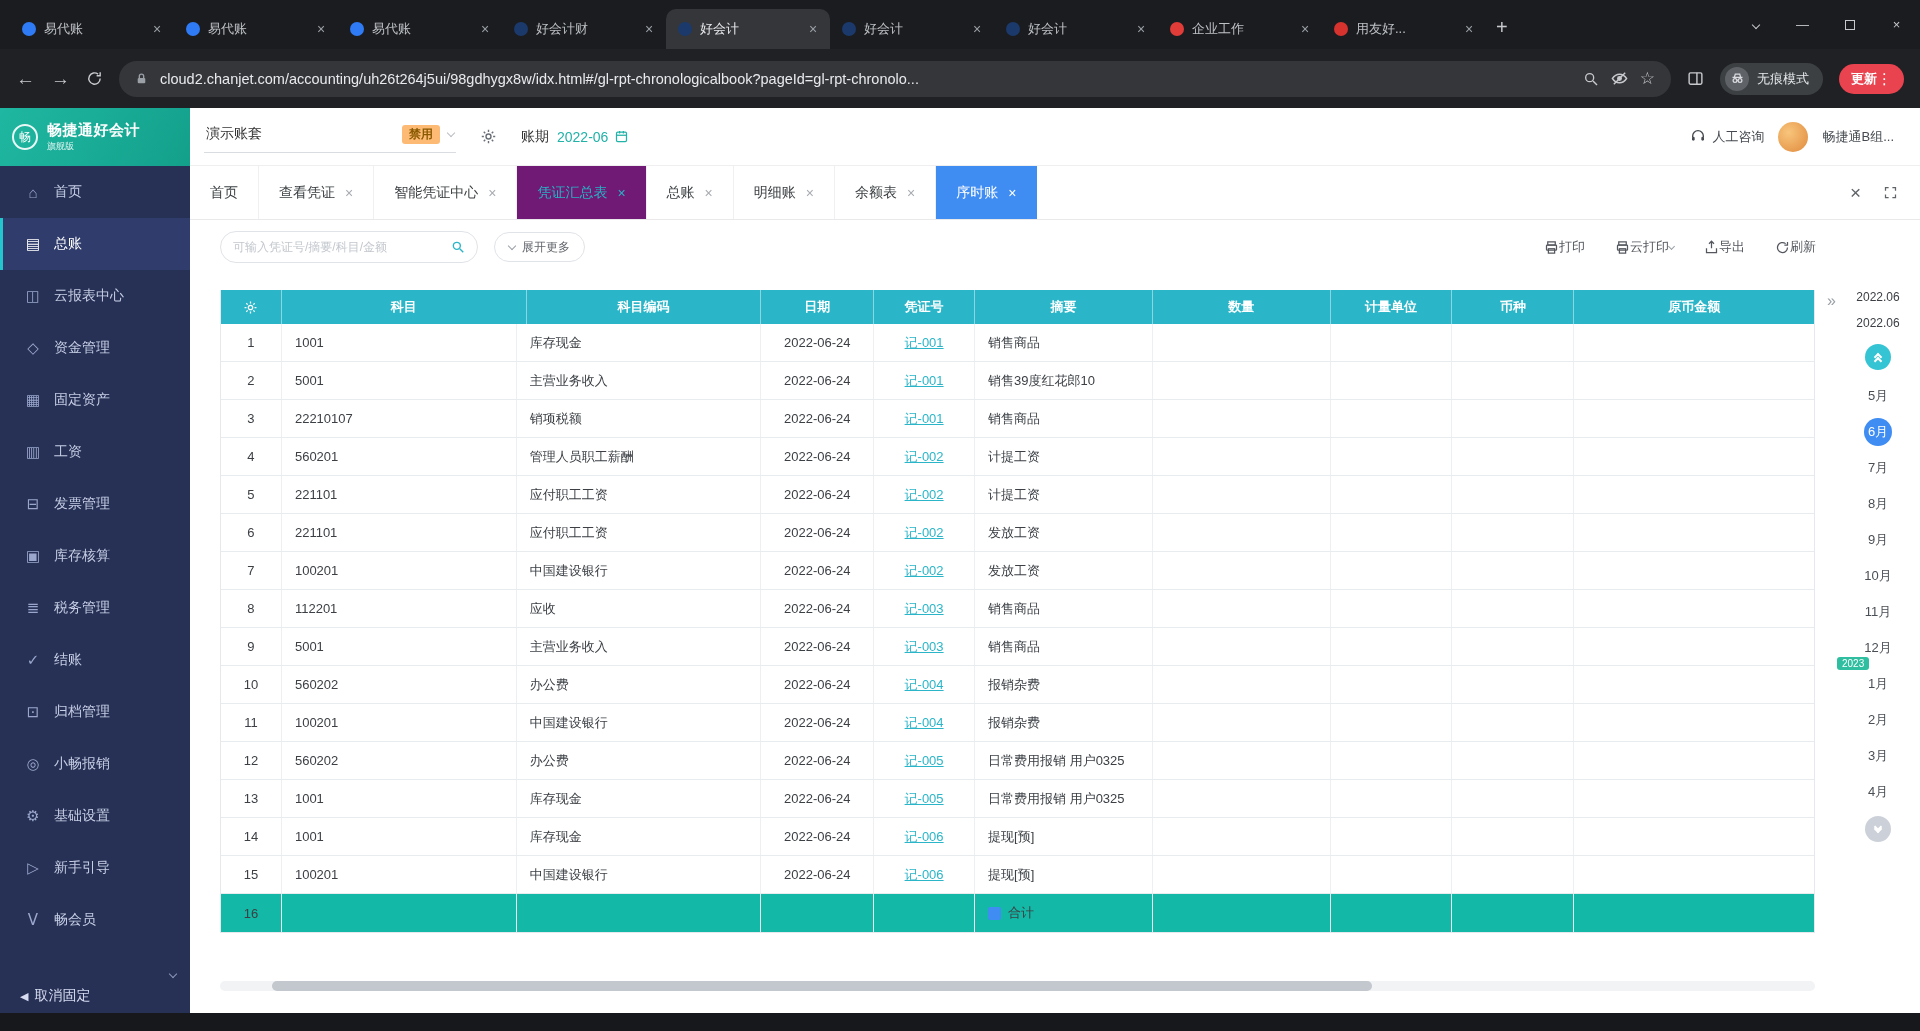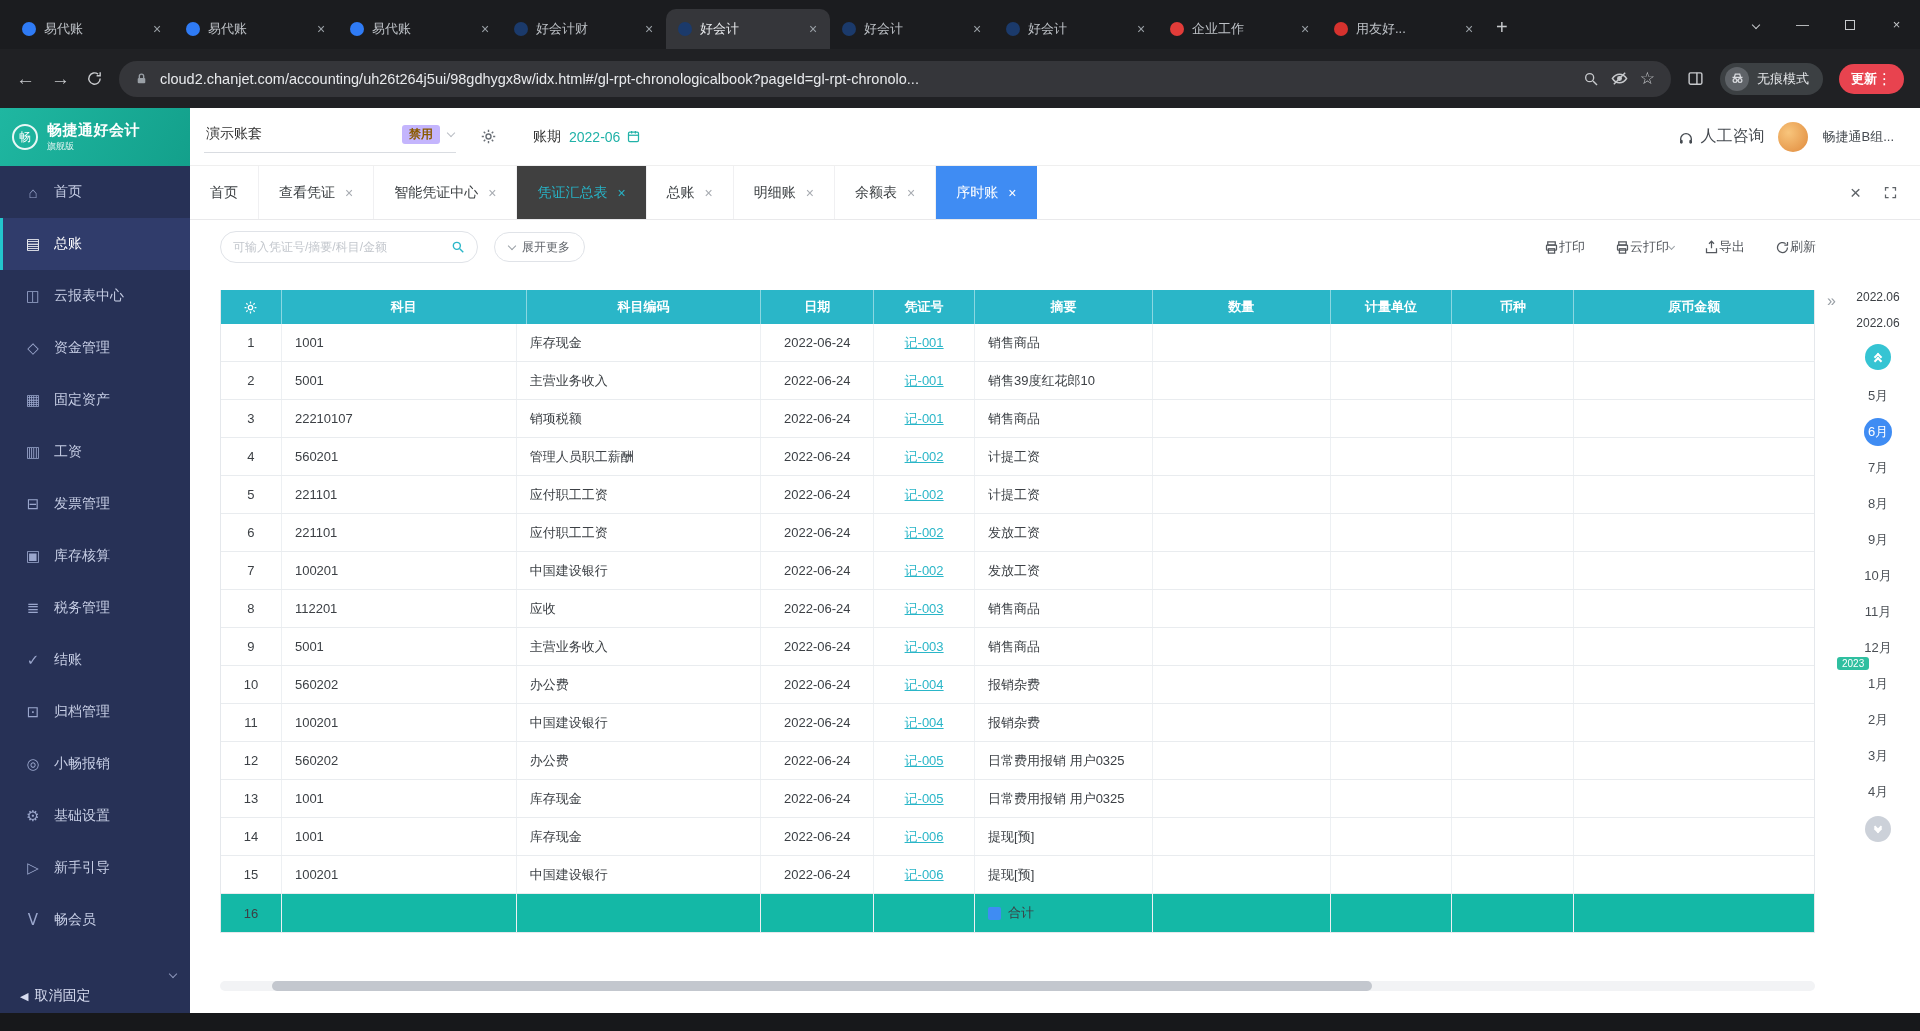--- a/index.html
+++ b/index.html
@@ -51,36 +51,36 @@
 .side-scroll{margin-top:auto;align-self:flex-end;padding-right:14px;color:#8d96ba;height:16px;cursor:pointer}
 .unpin{height:34px;display:flex;align-items:center;gap:6px;padding-left:20px;color:#d7dcf0;font-size:14px;flex:none;cursor:pointer}
 .unpin-ic{font-size:11px}
 
 
 .main{position:absolute;left:190px;top:108px;right:0;bottom:18px;background:#fff;display:flex;flex-direction:column}
 .appheader{height:58px;flex:none;display:flex;align-items:center;padding:0 26px 0 14px;border-bottom:1px solid #efefef}
 .acct{display:flex;align-items:center;gap:8px;border-bottom:1px solid #d9dce1;padding:4px 2px 8px 2px;width:252px;cursor:pointer}
 .acct-label{font-size:14px;color:#333}
 .acct-spacer{flex:1}
-.badge-disabled{background:#c4b5fd;color:#8a5a00;font-size:12px;padding:1px 7px;border-radius:3px;font-weight:bold}
+.badge-disabled{background:#fdba74;color:#8a5a00;font-size:12px;padding:1px 7px;border-radius:3px;font-weight:bold}
 .acct .chev{color:#b9bdc4;margin-bottom:2px}
 .hgear{color:#6b7077;margin-left:24px;cursor:pointer}
-.period{display:flex;align-items:center;gap:8px;margin-left:36px}
+.period{display:flex;align-items:center;gap:8px;margin-left:24px}
 .period-label{font-size:14px;color:#333}
 .period-value{font-size:14px;color:#21b2a8;display:flex;align-items:center;gap:6px;cursor:pointer}
 .hright{margin-left:auto;display:flex;align-items:center;gap:14px}
-.support{display:flex;align-items:flex-end;gap:6px;font-size:16px;color:#454a50;cursor:pointer}
+.support{display:flex;align-items:flex-start;gap:6px;font-size:13px;color:#454a50;cursor:pointer}
 .avatar{width:30px;height:30px;border-radius:50%;background:radial-gradient(circle at 35% 35%,#f8c57c,#e08a3c);cursor:pointer}
 .username{font-size:13px;color:#454a50;cursor:pointer}
 
 .tabbar{height:54px;flex:none;display:flex;align-items:stretch;border-bottom:1px solid #e9e9eb}
 #atabs{display:flex}
 .atab{display:flex;align-items:center;gap:10px;padding:0 20px;font-size:14px;color:#3c4043;border-right:1px solid #f0f0f2;cursor:pointer;white-space:nowrap}
 .atab-close{font-size:14px;color:#a7abb1}
-.atab.teal{background:#404040;color:#27b3c6}
+.atab.teal{background:#701a75;color:#27b3c6}
 .atab.teal .atab-close{color:#27b3c6}
 .atab.active{background:#3f8cf3;color:#fff;border-right-color:#3f8cf3}
 .atab.active .atab-close{color:#fff}
 .tabctrl{margin-left:auto;display:flex;align-items:center;gap:22px;padding-right:22px;color:#5f6469}
 .tc-close{font-size:19px;cursor:pointer}
 .tc-full{cursor:pointer}
 
 .toolbar{height:54px;flex:none;display:flex;align-items:center;padding:0 104px 0 30px;gap:16px}
 .searchbox{width:258px;height:32px;border:1px solid #e0e3e8;border-radius:16px;display:flex;align-items:center;padding:0 12px;gap:8px;background:#fff}
 .searchbox input{border:none;outline:none;flex:1;font-size:12px;color:#333;font-family:Liberation Sans, sans-serif;min-width:0;background:transparent}

